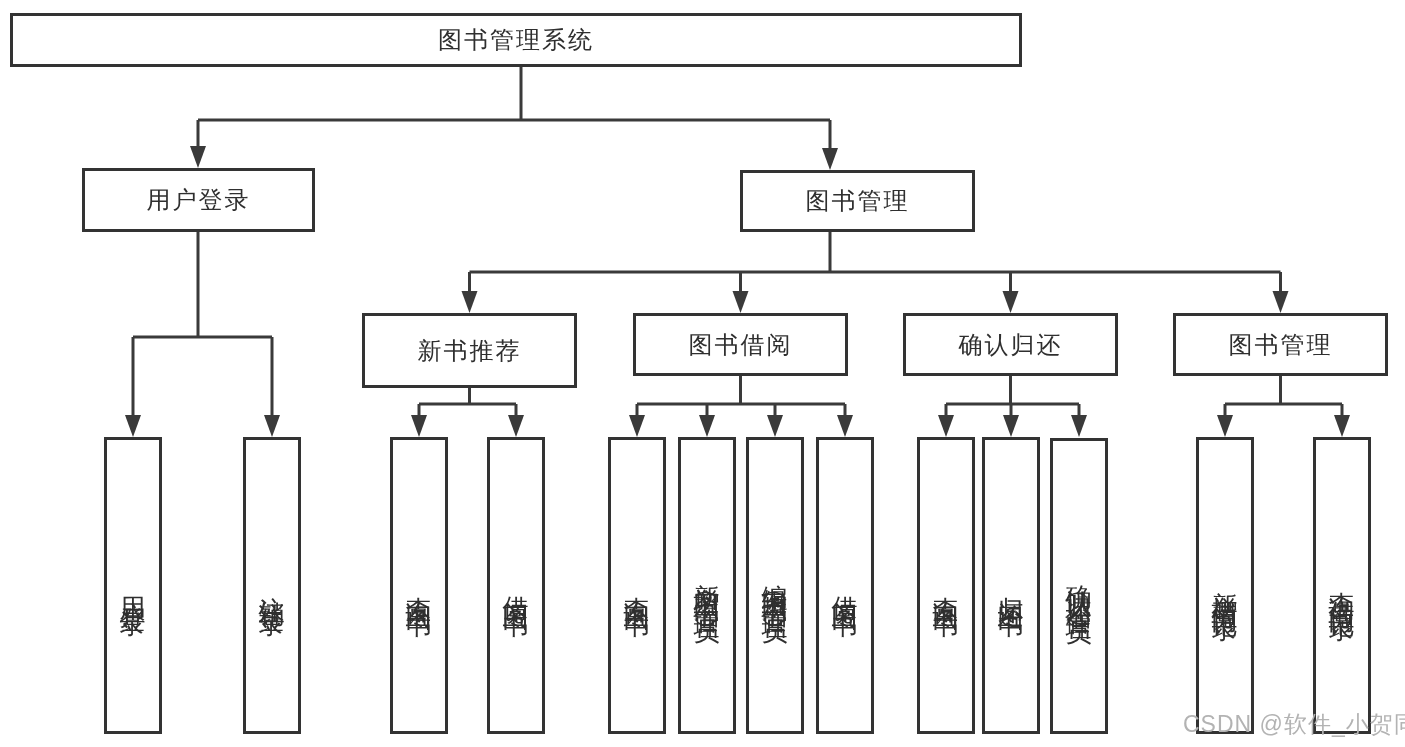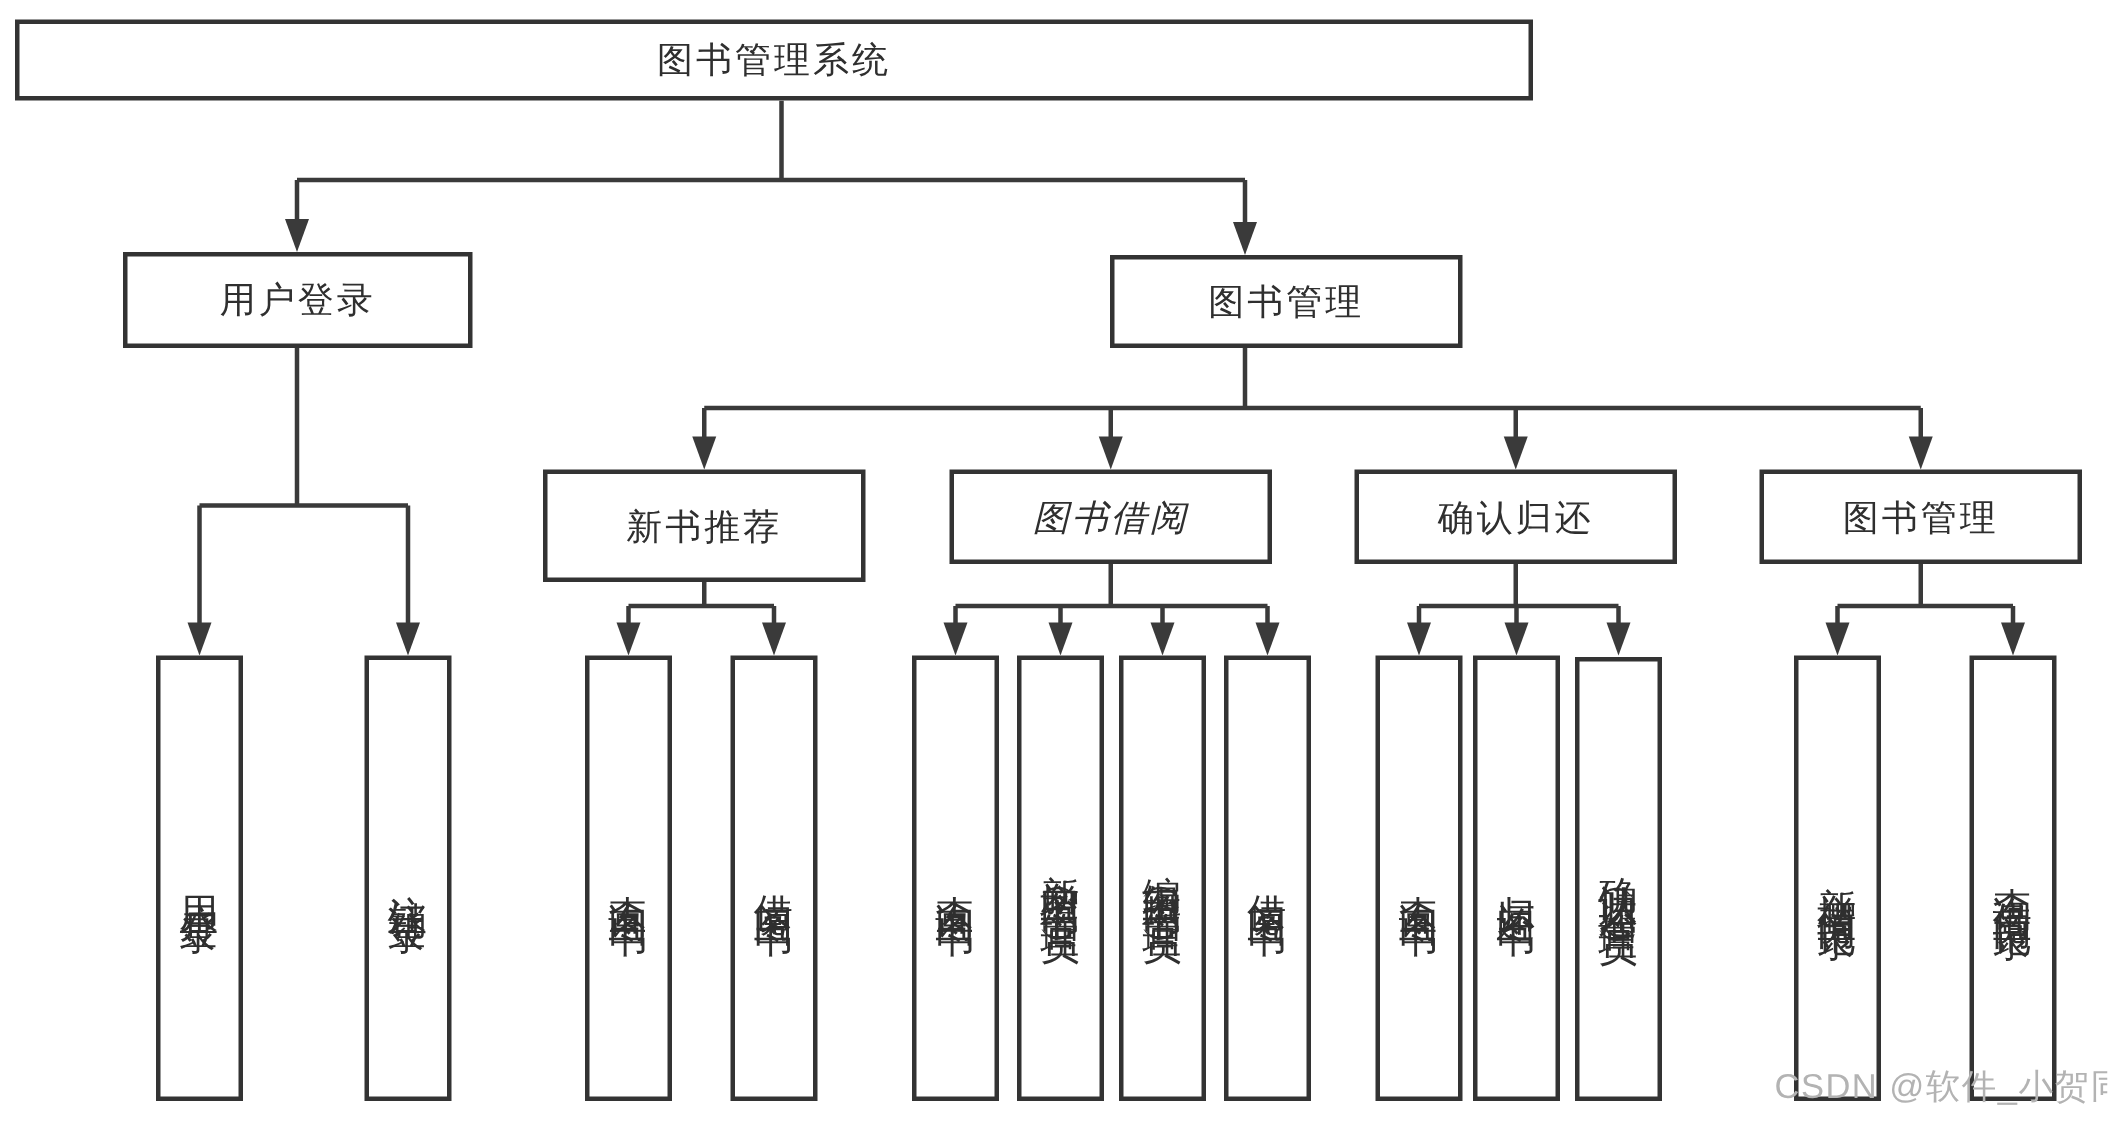--- a/index.html
+++ b/index.html
@@ -120,21 +120,21 @@
   <div class="node" style="left:82px; top:168px; width:233px; height:64px;">
     <span>用户登录</span>
   </div>
   <div class="node" style="left:740px; top:170px; width:235px; height:62px;">
     <span>图书管理</span>
   </div>
 
   <div class="node" style="left:362px; top:313px; width:215px; height:75px;">
     <span>新书推荐</span>
   </div>
-  <div class="node" style="left:633px; top:313px; width:215px; height:63px;font-style:italic;">
+  <div class="node" style="left:633px; top:313px; width:215px; height:63px;">
     <span>图书借阅</span>
   </div>
   <div class="node" style="left:903px; top:313px; width:215px; height:63px;">
     <span>确认归还</span>
   </div>
   <div class="node" style="left:1173px; top:313px; width:215px; height:63px;">
     <span>图书管理</span>
   </div>
 
   <div class="vnode" style="left:104px; top:437px; width:58px; height:297px;">

